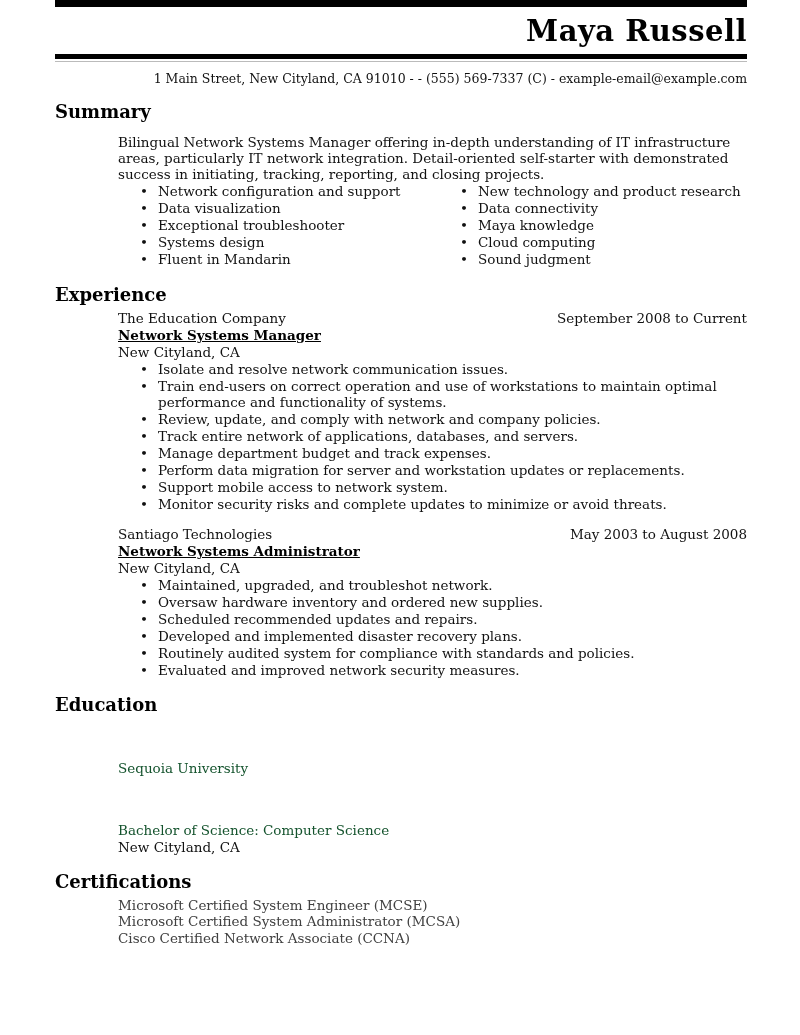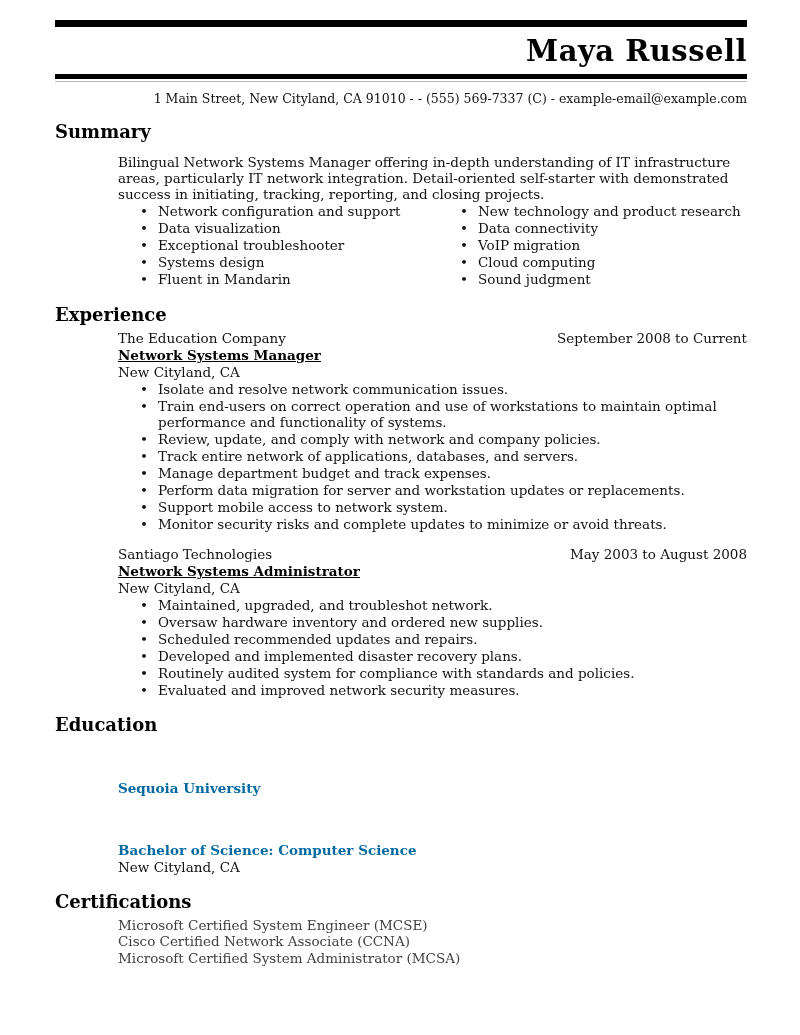--- a/index.html
+++ b/index.html
@@ -5,21 +5,21 @@
   html, body { margin: 0; padding: 0; background: #ffffff; }
   .page {
     position: relative;
     width: 800px;
     height: 1035px;
     margin: 0 auto;
     background: #ffffff;
     font-family: "DejaVu Serif", "Liberation Serif", serif;
     color: #1a1a1a;
     box-sizing: border-box;
-    padding: 20px 53px 0 55px;
+    padding: 0 53px 0 55px;
   }
   
   .rule-top { height: 7px; background: #000; margin-bottom: 6px; }
   .candidate-name {
     margin: 0;
     font-size: 29px;
     font-weight: bold;
     text-align: right;
     color: #000;
     letter-spacing: 0.5px;
@@ -91,21 +91,21 @@
     text-decoration: underline;
   }
   .job-location {
     margin-left: 63px;
     font-size: 13.5px;
     line-height: 1.25;
     color: #111;
   }
   
   .edu-line { margin-left: 63px; font-size: 13.5px; line-height: 1.25; color: #111; }
-  .bold { font-weight: bold; color: #0369a1; margin-top: 45px; }
+  .bold { font-weight: normal; color: #14532d; margin-top: 45px; }
   
   .cert-line { margin-left: 63px; font-size: 13.5px; line-height: 1.25; color: #404040; }
 </style>
 </head>
 <body>
 
 <div class="page">
 
   <header>
     <div class="rule-top"></div>
@@ -125,21 +125,21 @@
       <ul class="bullets hl-left">
         <li>Network configuration and support</li>
         <li>Data visualization</li>
         <li>Exceptional troubleshooter</li>
         <li>Systems design</li>
         <li>Fluent in Mandarin</li>
       </ul>
       <ul class="bullets hl-right">
         <li>New technology and product research</li>
         <li>Data connectivity</li>
-        <li>VoIP migration</li>
+        <li>Maya knowledge</li>
         <li>Cloud computing</li>
         <li>Sound judgment</li>
       </ul>
     </div>
   </section>
 
   <section>
     <h2 class="section-heading">Experience</h2>
 
     <div class="job">
@@ -182,17 +182,17 @@
   <section>
     <h2 class="section-heading">Education</h2>
     <div class="edu-line bold">Sequoia University</div>
     <div class="edu-line bold">Bachelor of Science: Computer Science</div>
     <div class="edu-line">New Cityland, CA</div>
   </section>
 
   <section>
     <h2 class="section-heading">Certifications</h2>
     <div class="cert-line">Microsoft Certified System Engineer (MCSE)</div>
+    <div class="cert-line">Microsoft Certified System Administrator (MCSA)</div>
     <div class="cert-line">Cisco Certified Network Associate (CCNA)</div>
-    <div class="cert-line">Microsoft Certified System Administrator (MCSA)</div>
   </section>
 
 </div>
 
 </body></html>

